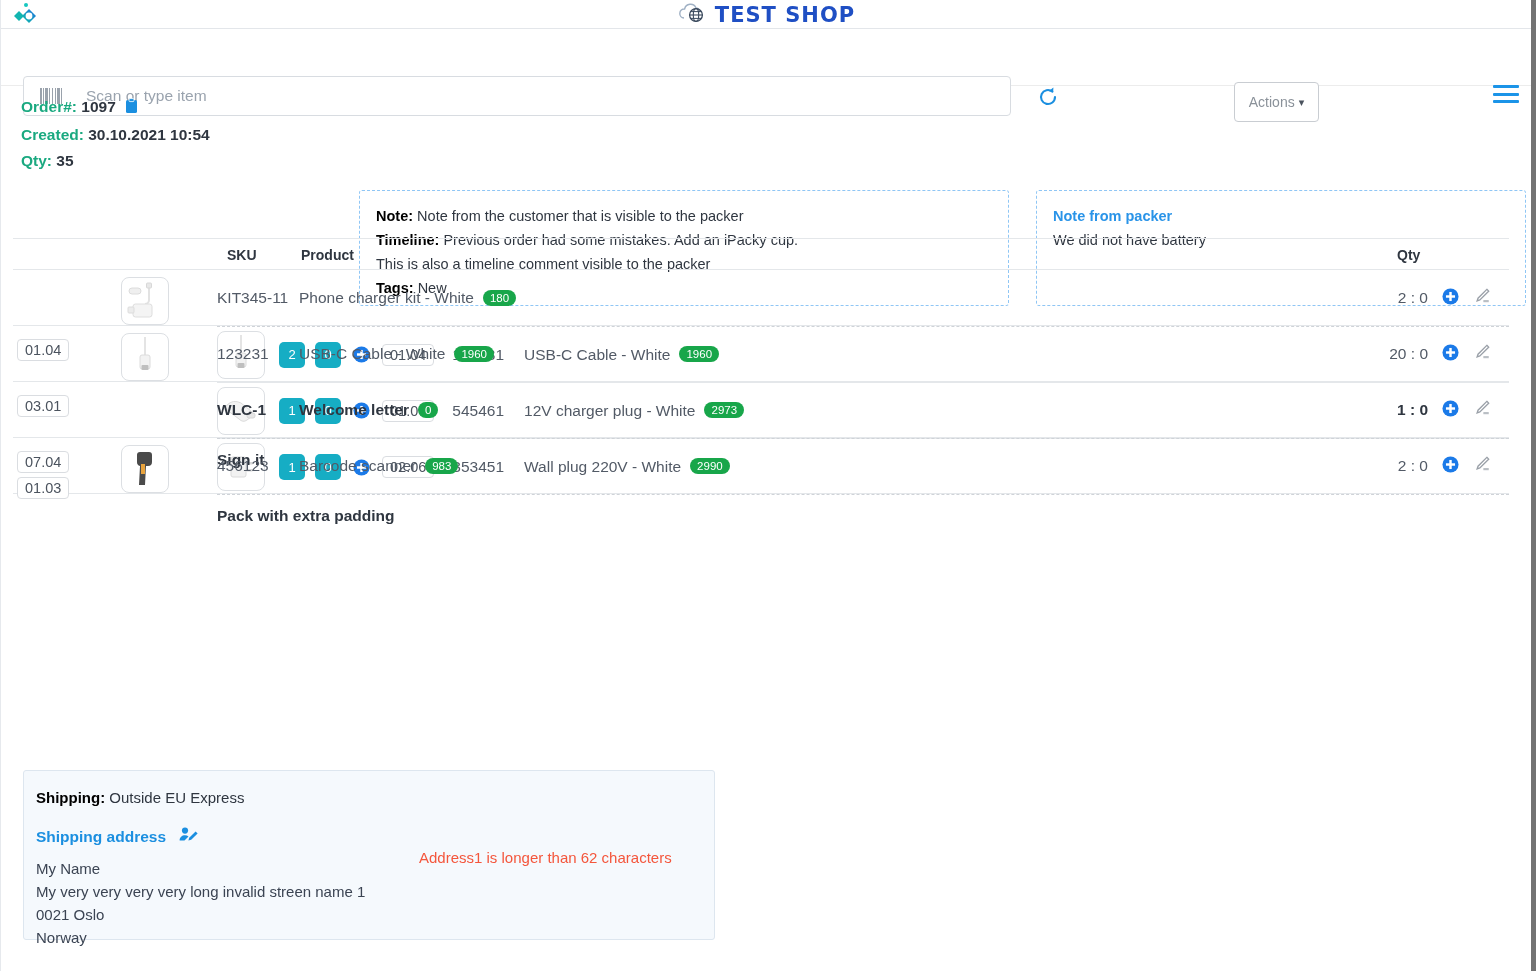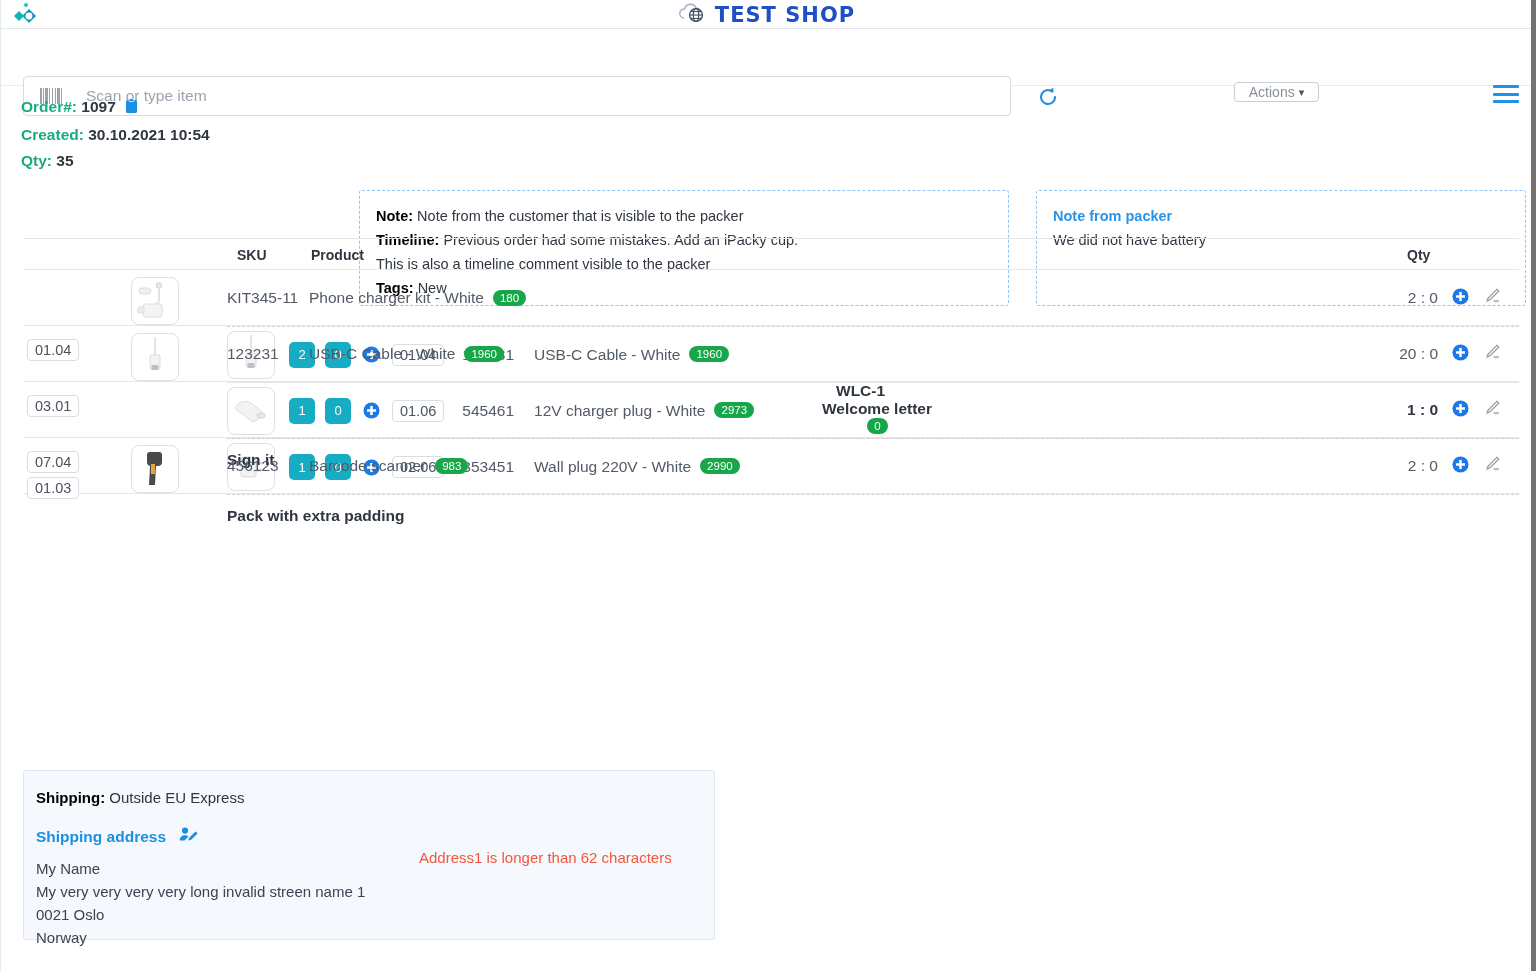--- a/index.html
+++ b/index.html
@@ -24,21 +24,21 @@
 
   
   .searchrow { position:relative; height:57px; border-bottom:1px solid #ececec; }
   .searchbox { position:absolute; left:22px; top:47px; width:988px; height:40px;
                border:1px solid #d8dce1; border-radius:4px; background:#fff;
                display:flex; align-items:center; }
   .barcode-ico { margin-left:16px; width:22px; height:18px; display:flex; gap:1.5px; align-items:center;}
   .barcode-ico i { display:block; background:#9aa2ac; height:16px; }
   .ph { margin-left:24px; color:#9aa3ae; font-size:15.5px; }
   .refresh { position:absolute; left:1035px; top:56px; }
-  .actions { position:absolute; left:1233px; top:53px; width:85px; height:20px;
+  .actions { position:absolute; left:1233px; top:53px; width:85px; height:40px;
              border:1px solid #c9cdd2; border-radius:4px; background:#fff;
              display:flex; align-items:center; justify-content:center; gap:4px;
              font-size:14px; color:#8a9199; }
   .hamb { position:absolute; left:1492px; top:56px; width:26px; height:18px;
           display:flex; flex-direction:column; justify-content:space-between; }
   .hamb i { display:block; height:3px; background:#1b94e8; border-radius:1px; }
 
   
   .infostrip { position:relative; height:130px; }
   .orderinfo { position:absolute; left:20px; top:8px; font-size:15.5px; line-height:26px; }
@@ -47,21 +47,21 @@
   .clip { display:inline-block; vertical-align:-2px; margin-left:5px; }
 
   .notebox { position:absolute; border:1px dashed #8fc6f5; border-radius:3px; background:#fff; }
   #note-customer { left:358px; top:0px; width:650px; height:116px; padding:13px 16px; }
   #note-packer  { left:1035px; top:0px; width:490px; height:116px; padding:13px 16px; }
   .note-line { font-size:14.5px; line-height:24px; color:#2f3640; }
   .note-lbl { color:#000000; font-weight:bold; }
   .note-head { color:#2a94e8; font-weight:bold; font-size:14.5px; line-height:24px; }
 
   
-  .tbl { position:absolute; left:22px; top:238px; width:1496px; }
+  .tbl { position:absolute; left:12px; top:238px; width:1496px; }
   .thead { height:32px; border-top:1px solid #e4e7ea; border-bottom:1px solid #e4e7ea;
            position:relative; font-size:14px; font-weight:bold; color:#2f3640; }
   .th-sku  { position:absolute; left:214px; top:8px; }
   .th-prod { position:absolute; left:288px; top:8px; }
   .th-qty  { position:absolute; left:1384px; top:8px; }
 
   .row { position:relative; border-bottom:1px solid #e4e7ea; }
   .row.main { min-height:56px; }
   .loc { display:inline-block; border:1px solid #dadde1; border-radius:4px;
          padding:2px 7px; font-size:14.5px; color:#4b535e; background:#fff; }
@@ -72,21 +72,21 @@
            display:flex; align-items:center; justify-content:center; overflow:hidden; }
   .cells { position:absolute; left:204px; top:0; right:0; }
   .pline { display:flex; align-items:center; gap:0; height:56px; font-size:15.5px; color:#525a66; }
   .sku { width:74px; flex:0 0 auto; }
   .pname { margin-left:8px; }
   .badge { display:inline-block; background:#18a64a; color:#fff; font-size:11.5px;
            font-weight:normal; border-radius:9px; padding:2px 7px; margin-left:9px;
            vertical-align:2px; }
   .qtycell { position:absolute; right:18px; top:0; height:56px; display:flex;
              align-items:center; gap:14px; font-size:15.5px; color:#525a66; }
-  .bold { font-weight:bold; color:#2f3640;flex-direction:column; }
+  .bold { font-weight:bold; color:#2f3640; }
   .plus-ico { width:17px; height:17px; }
   .pen-ico { width:18px; height:18px; }
 
   .notecomment { font-size:15.5px; font-weight:bold; color:#2f3640;
                  border-top:1px dashed #cfd3d8; padding:12px 0 14px 0; }
   .subrow { display:flex; align-items:center; height:56px; border-bottom:1px solid #e4e7ea; }
   .subrow:last-child { border-bottom:none; }
   .sthumb { width:48px; height:48px; border:1px solid #dcdfe3; border-radius:8px;
             background:#fff; display:flex; align-items:center; justify-content:center;
             flex:0 0 auto; overflow:hidden; }

